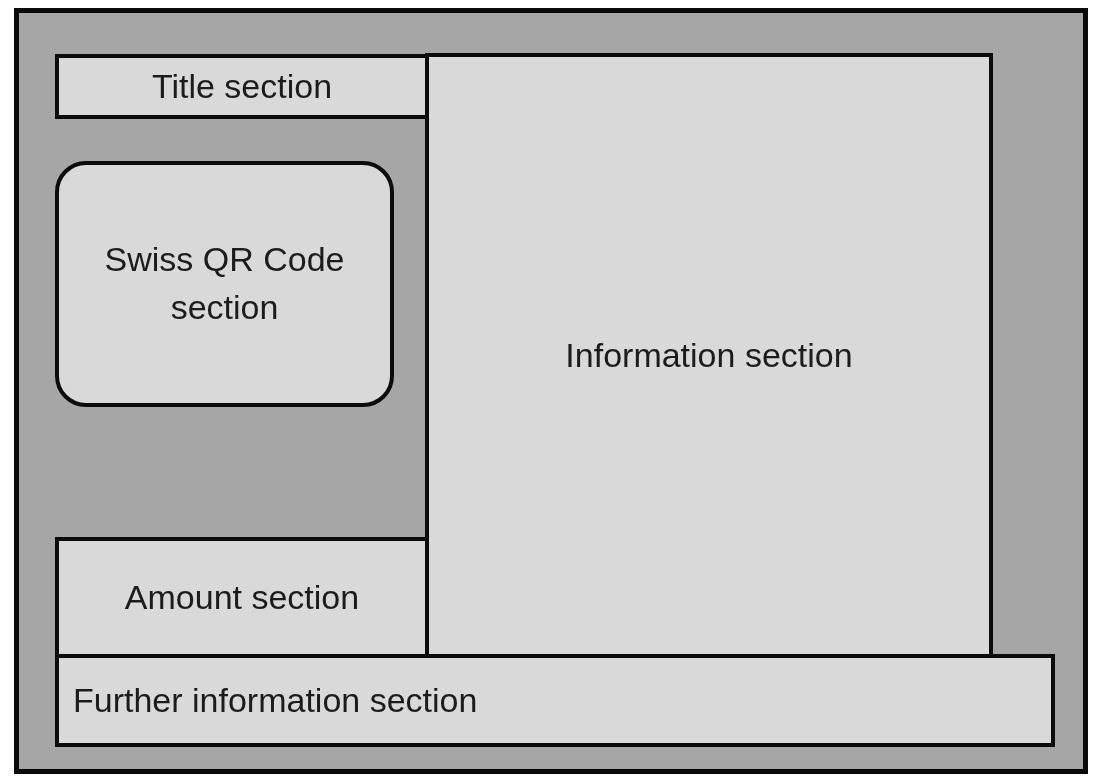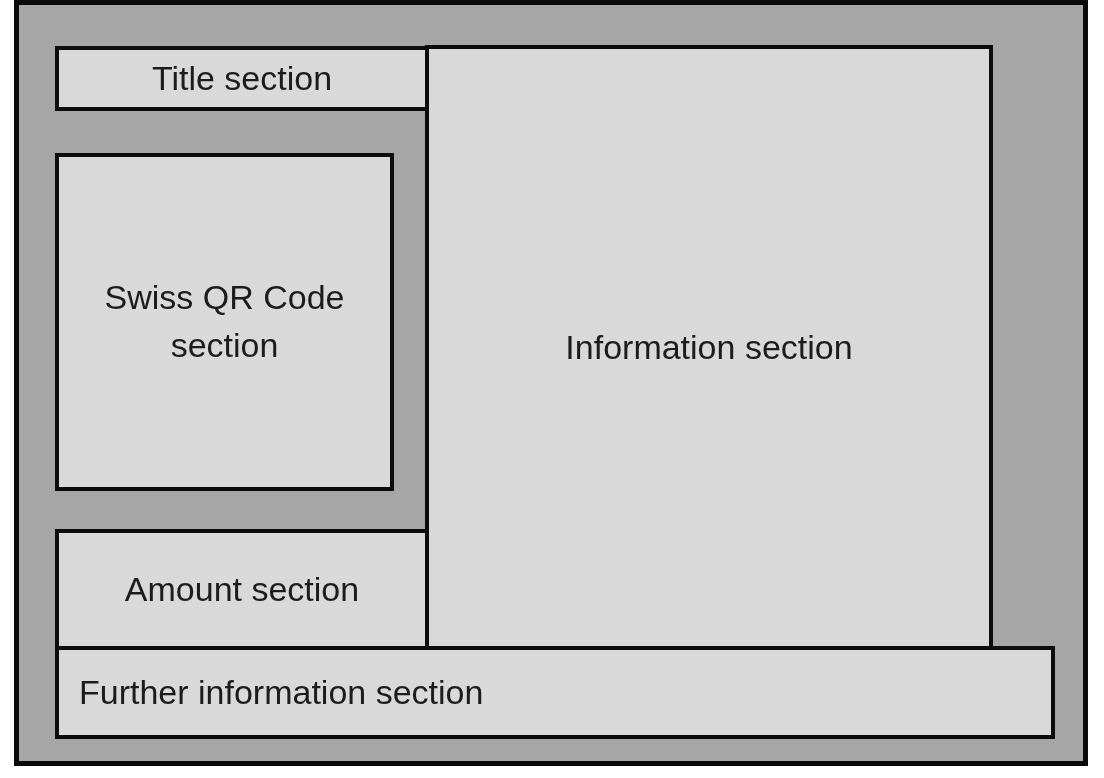--- a/index.html
+++ b/index.html
@@ -12,21 +12,21 @@
     width: 1104px;
     height: 778px;
     background: #ffffff;
     font-family: "Liberation Sans", "DejaVu Sans", sans-serif;
     color: #1c1c1c;
     overflow: hidden;
   }
   .outer-frame {
     position: absolute;
     left: 14px;
-    top: 0;
+    top: 8px;
     width: 1074px;
     height: 766px;
     box-sizing: border-box;
     border: 5px solid #0a0a0a;
     background: #a6a6a6;
   }
   .section-box {
     position: absolute;
     box-sizing: border-box;
     border: 4px solid #0c0c0c;
@@ -42,43 +42,44 @@
   .box-title {
     left: 50px;
     top: 45px;
     width: 374px;
     height: 65px;
   }
   .box-qr {
     left: 50px;
     top: 152px;
     width: 339px;
-    height: 338px;
+    height: 246px;
     padding: 12px 10px;
+    border-radius: 31px;
   }
   .box-amount {
     left: 50px;
     top: 528px;
     width: 374px;
     height: 121px;
   }
   .box-information {
     left: 420px;
     top: 44px;
     width: 568px;
     height: 605px;
   }
   .box-further {
     left: 50px;
     top: 645px;
     width: 1000px;
     height: 93px;
     justify-content: flex-start;
     text-align: left;
-    padding-left: 20px;
+    padding-left: 14px;
   }
 </style>
 </head>
 <body>
 
 <div class="stage">
   <div class="outer-frame">
 
     <div class="section-box box-title" style="left:36px; top:41px;">
       <span>Title section</span>

